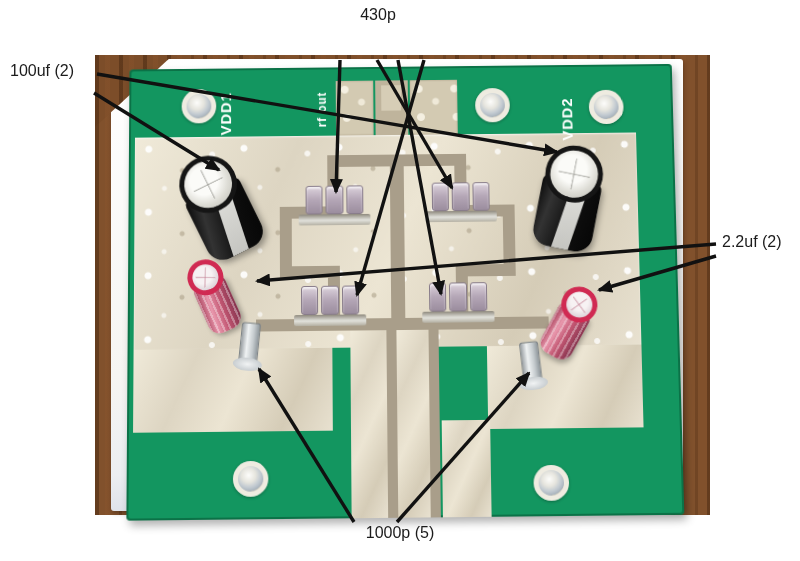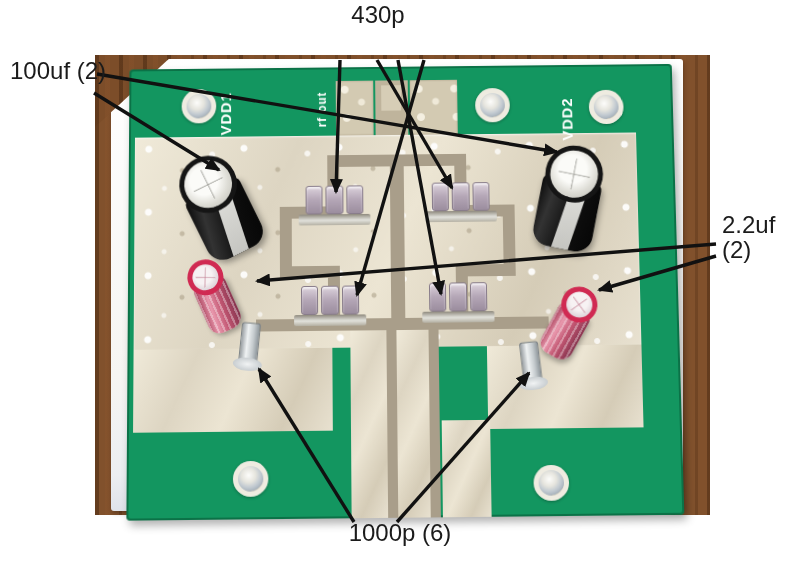--- a/index.html
+++ b/index.html
@@ -139,24 +139,24 @@
 
   
   .c1000{position:absolute;width:17px;height:40px;border-radius:3px;border:1px solid #7e8589;
     background:linear-gradient(90deg,#9aa0a4 0%,#eff2f3 35%,#c4cacd 70%,#8f979c 100%);}
   .c1000::after{content:"";position:absolute;left:-6px;right:-6px;bottom:-7px;height:13px;border-radius:50%;
     background:radial-gradient(#f1f3f4,#b7bec2);}
   .c1000.sl{left:112px;top:258px;transform:rotate(6deg);}
   .c1000.sr{left:392px;top:280px;transform:rotate(-6deg);}
 
   
-  .callout{position:absolute;color:#1b1b1b;font-size:24px;line-height:25px;z-index:12;}
+  .callout{position:absolute;color:#1b1b1b;font-size:16px;line-height:25px;z-index:12;}
   .callout.top{left:278px;top:2px;width:200px;text-align:center;}
   .callout.left{left:10px;top:58px;}
-  .callout.right{left:722px;top:212px;}
+  .callout.right{left:722px;top:229px;}
   .callout.bottom{left:318px;top:520px;width:164px;text-align:center;}
   svg.arrows{position:absolute;left:0;top:0;width:800px;height:561px;z-index:10;pointer-events:none;}
 </style>
 </head>
 <body>
 
 <div class="photo">
   <div class="paper"></div>
   <div class="wood-corner"></div>
 
@@ -259,13 +259,13 @@
     <line x1="716" y1="256" x2="599" y2="290" stroke="#111111" stroke-width="3.4" marker-end="url(#ah)"></line>
     <line x1="354" y1="522" x2="259" y2="369" stroke="#111111" stroke-width="3.4" marker-end="url(#ah)"></line>
     <line x1="397" y1="522" x2="529" y2="373" stroke="#111111" stroke-width="3.4" marker-end="url(#ah)"></line>
   </svg>
 
 <div class="callout top">
   <div>430p</div>
 </div>
 <div class="callout left">100uf (2)</div>
 <div class="callout right">2.2uf (2)</div>
-<div class="callout bottom">1000p (6)</div>
+<div class="callout bottom">1000p (5)</div>
 
 </body></html>

